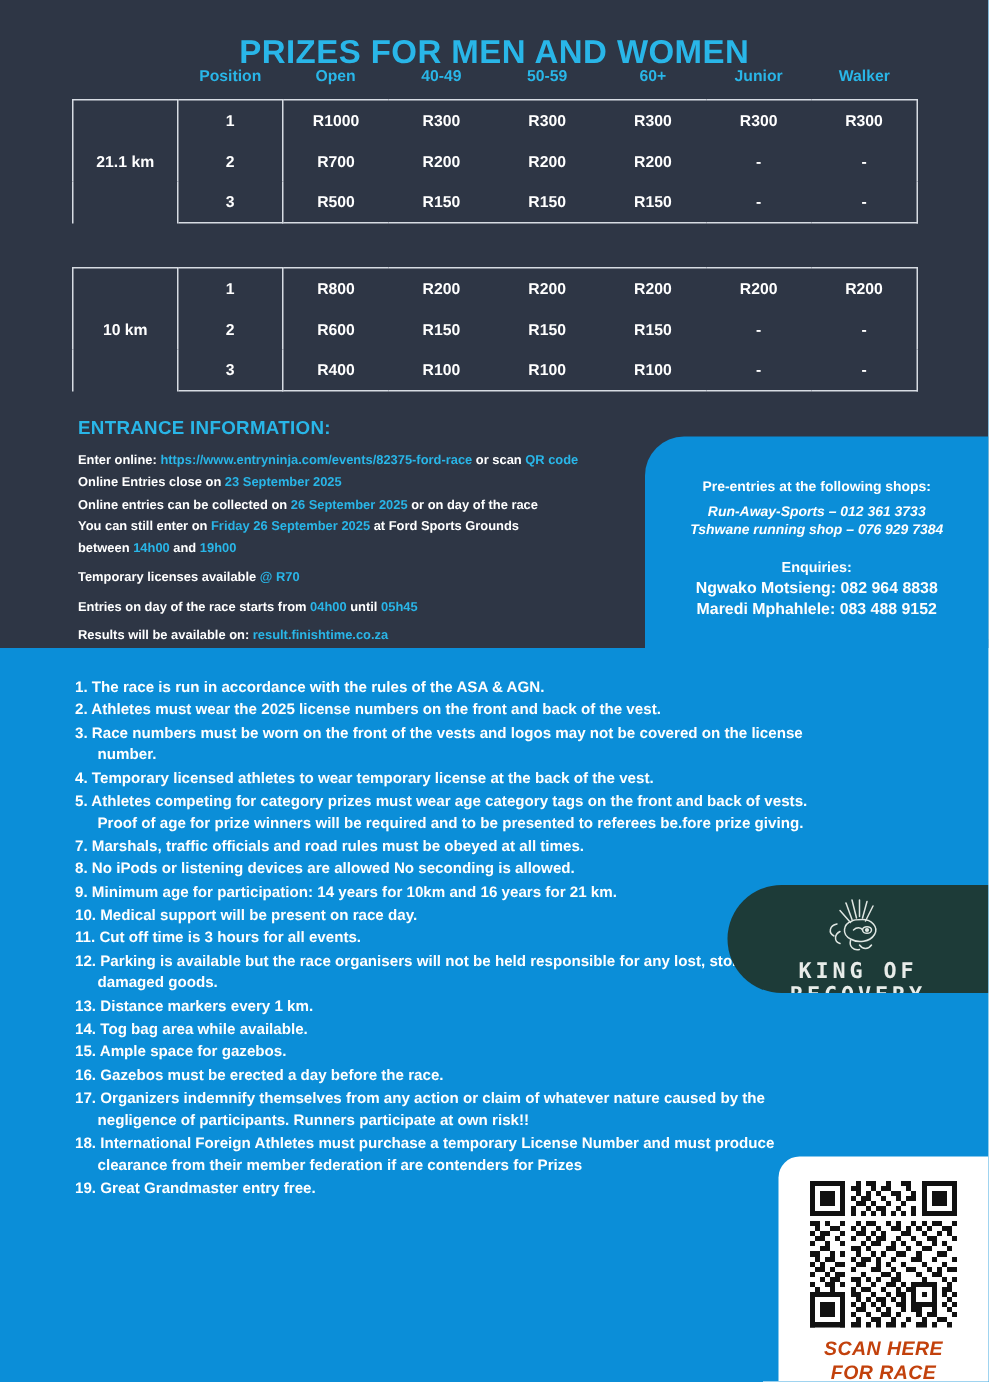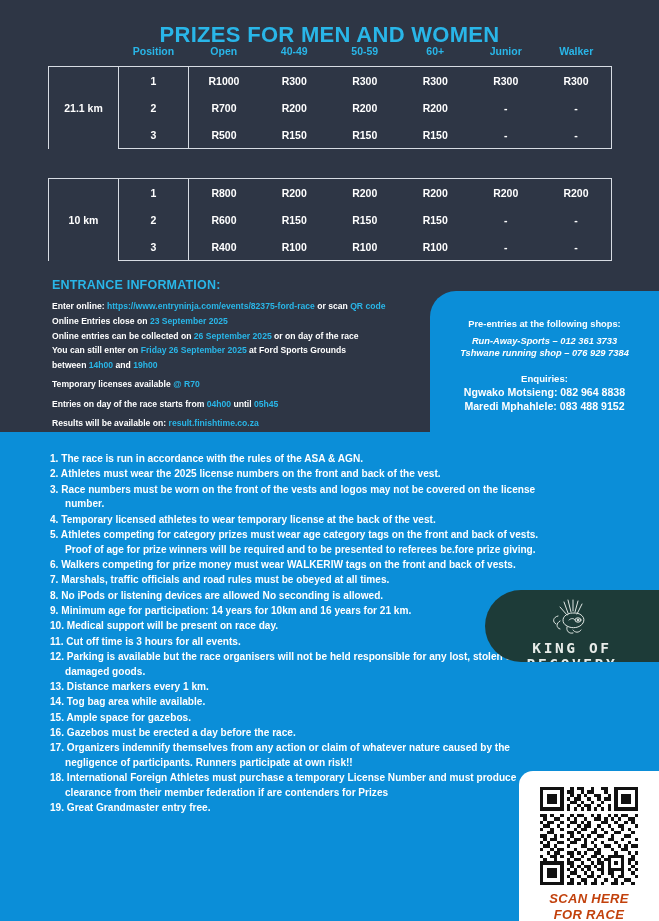--- a/index.html
+++ b/index.html
@@ -378,21 +378,20 @@
     <div class="e-contact">Ngwako Motsieng: 082 964 8838</div>
     <div class="e-contact">Maredi Mphahlele: 083 488 9152</div>
   </div>
 
   <div class="rules">
     <div class="rule">1. The race is run in accordance with the rules of the ASA &amp; AGN.</div>
     <div class="rule">2. Athletes must wear the 2025 license numbers on the front and back of the vest.</div>
     <div class="rule">3. Race numbers must be worn on the front of the vests and logos may not be covered on the license number.</div>
     <div class="rule">4. Temporary licensed athletes to wear temporary license at the back of the vest.</div>
     <div class="rule">5. Athletes competing for category prizes must wear age category tags on the front and back of vests. Proof of age for prize winners will be required and to be presented to referees be.fore prize giving.</div>
-    <div class="rule">6. Walkers competing for prize money must wear WALKERIW tags on the front and back of vests.</div>
     <div class="rule">7. Marshals, traffic officials and road rules must be obeyed at all times.</div>
     <div class="rule">8. No iPods or listening devices are allowed No seconding is allowed.</div>
     <div class="rule">9. Minimum age for participation: 14 years for 10km and 16 years for 21 km.</div>
     <div class="rule">10. Medical support will be present on race day.</div>
     <div class="rule">11. Cut off time is 3 hours for all events.</div>
     <div class="rule">12. Parking is available but the race organisers will not be held responsible for any lost, stolen or damaged goods.</div>
     <div class="rule">13. Distance markers every 1 km.</div>
     <div class="rule">14. Tog bag area while available.</div>
     <div class="rule">15. Ample space for gazebos.</div>
     <div class="rule">16. Gazebos must be erected a day before the race.</div>

